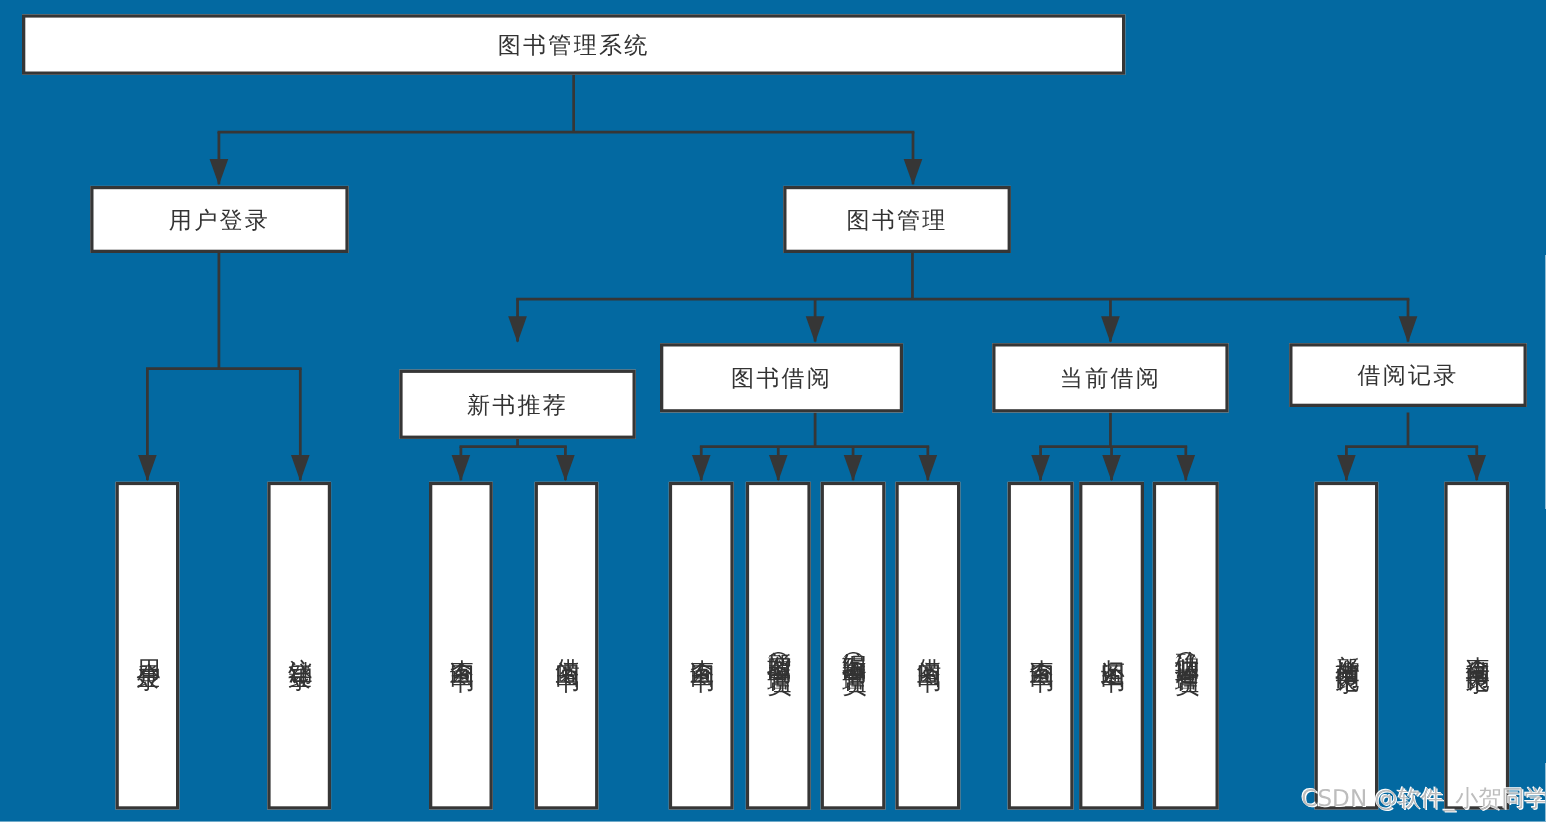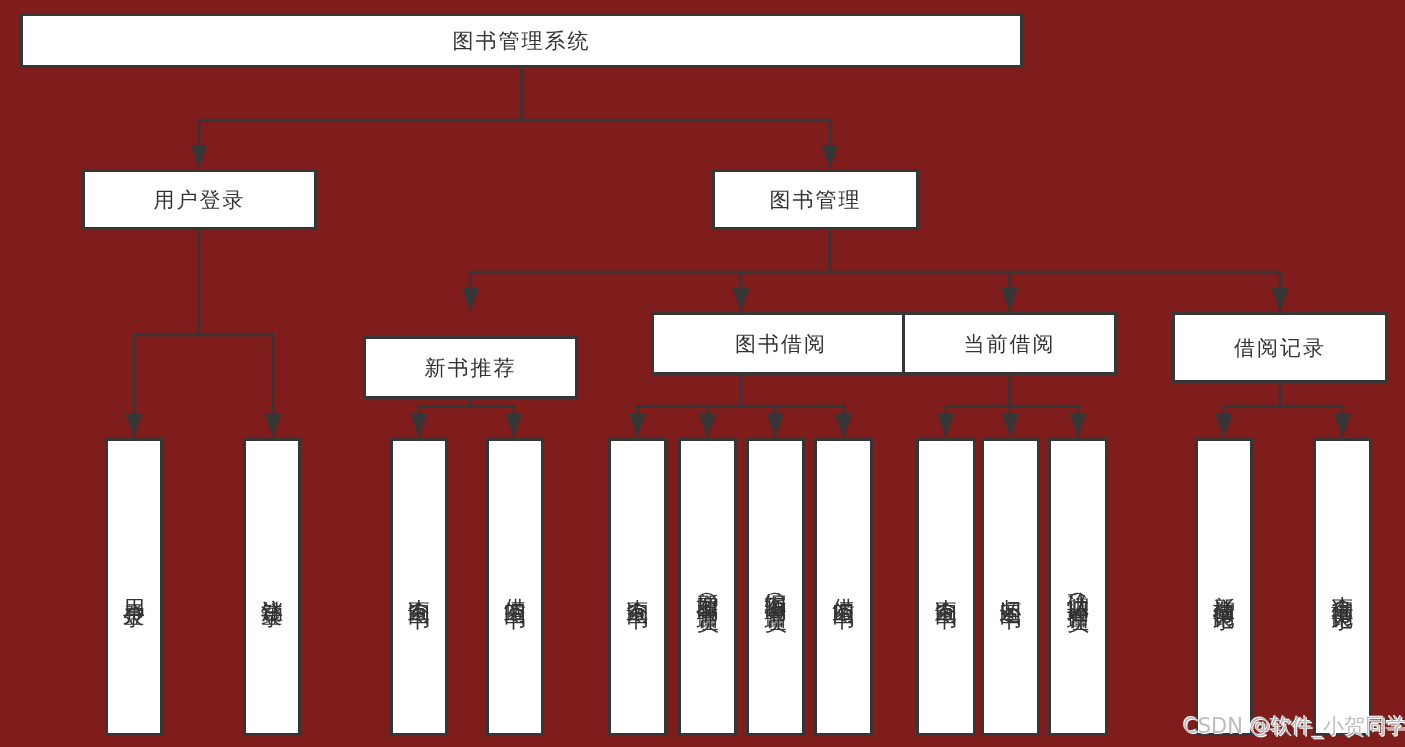--- a/index.html
+++ b/index.html
@@ -4,21 +4,21 @@
 <style>
   html, body {
     margin: 0;
     padding: 0;
     background: #ffffff;
   }
   .stage {
     position: relative;
     width: 1405px;
     height: 747px;
-    background: #7f1d1d;
+    background: #0369a1;
     overflow: hidden;
     font-family: "DejaVu Sans", "Liberation Sans", sans-serif;
   }
   .connectors {
     position: absolute;
     left: 0;
     top: 0;
     width: 1405px;
     height: 747px;
   }
@@ -113,23 +113,23 @@
       <line x1="1342.5" y1="406" x2="1342.5" y2="436.5" marker-end="url(#ah)"></line>
     </g>
   </svg>
 
   <div class="node hbox" style="left:20px; top:13px; width:1003px; height:55px;">图书管理系统</div>
 
   <div class="node hbox" style="left:82px; top:169px; width:235px; height:61px;">用户登录</div>
   <div class="node hbox" style="left:712px; top:169px; width:207px; height:61px;">图书管理</div>
 
   <div class="node hbox" style="left:363px; top:312px; width:215px; height:63px;margin-top:24px;">新书推荐</div>
-  <div class="node hbox" style="left:651px; top:312px; width:260px; height:63px;">图书借阅</div>
+  <div class="node hbox" style="left:600px; top:312px; width:221px; height:63px;">图书借阅</div>
   <div class="node hbox" style="left:902px; top:312px; width:215px; height:63px;">当前借阅</div>
-  <div class="node hbox" style="left:1172px; top:312px; width:216px; height:71px;">借阅记录</div>
+  <div class="node hbox" style="left:1172px; top:312px; width:216px; height:58px;">借阅记录</div>
 
   <div class="node vbox" style="left:105px; width:58px;">用户登录</div>
   <div class="node vbox" style="left:243px; width:58px;">注销登录</div>
 
   <div class="node vbox" style="left:390px; width:58px;">查询图书</div>
   <div class="node vbox" style="left:486px; width:58px;">借阅图书</div>
 
   <div class="node vbox" style="left:608px; width:59px;">查询图书</div>
   <div class="node vbox" style="left:678px; width:59px;">新增图书（管理员）</div>
   <div class="node vbox" style="left:746px; width:59px;">编辑图书（管理员）</div>

